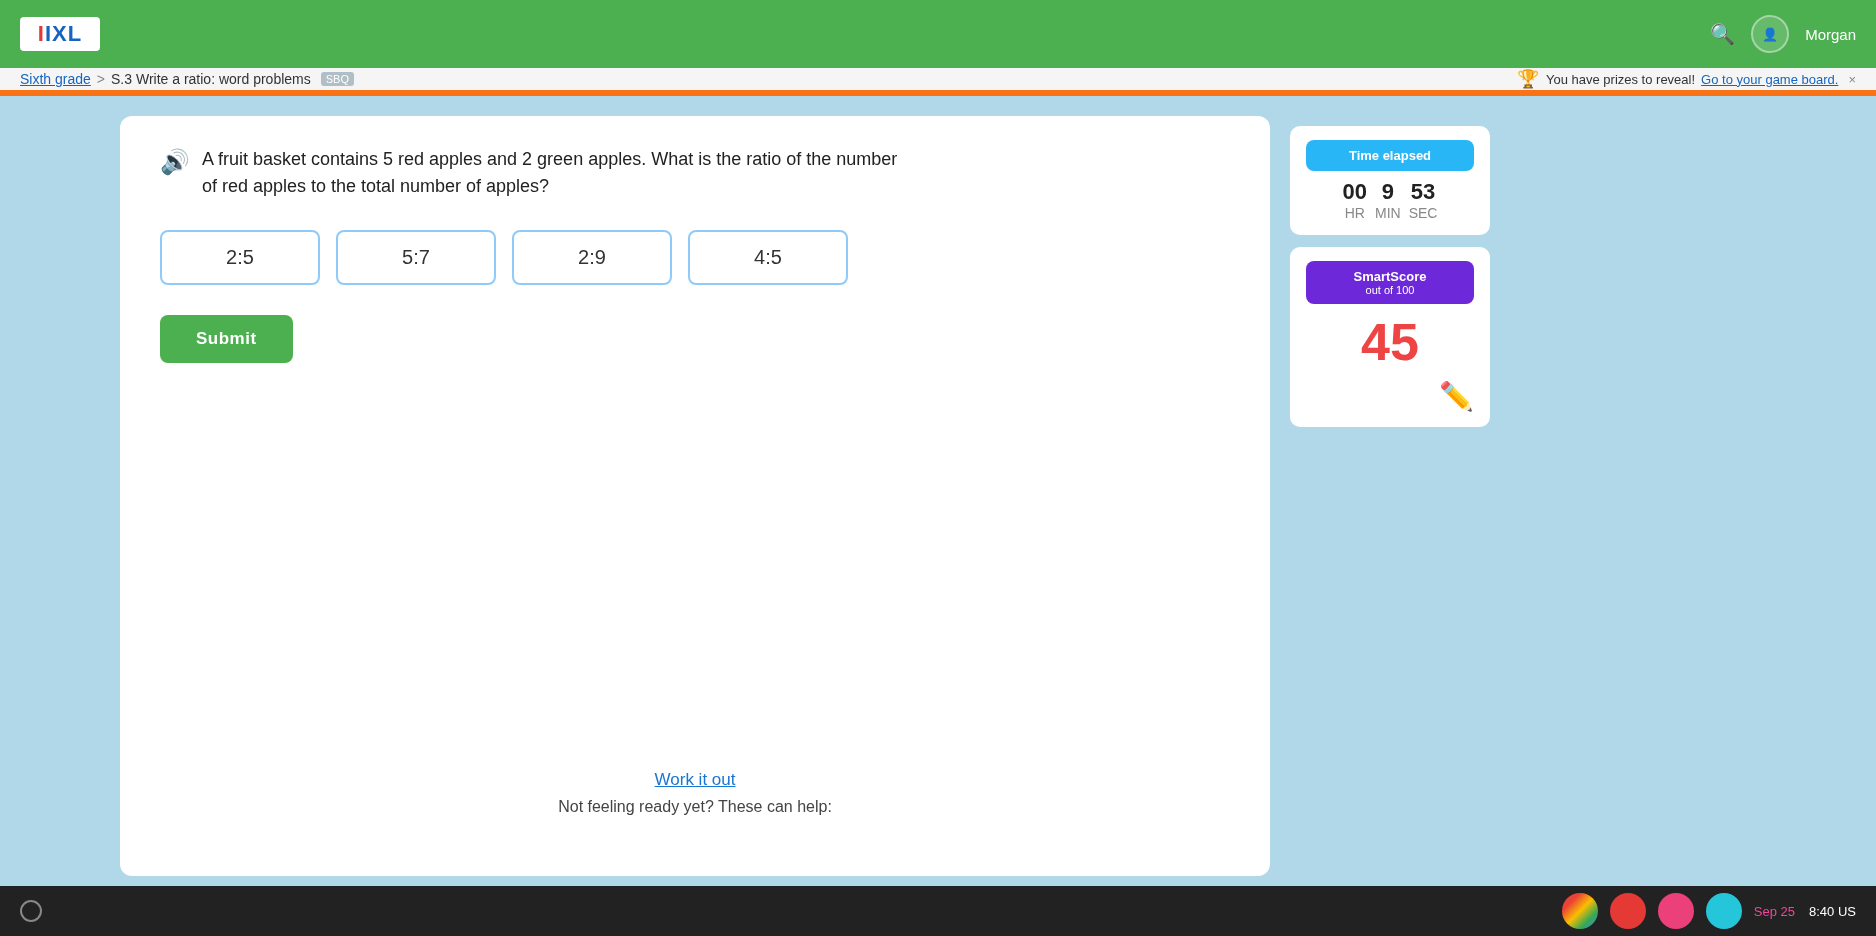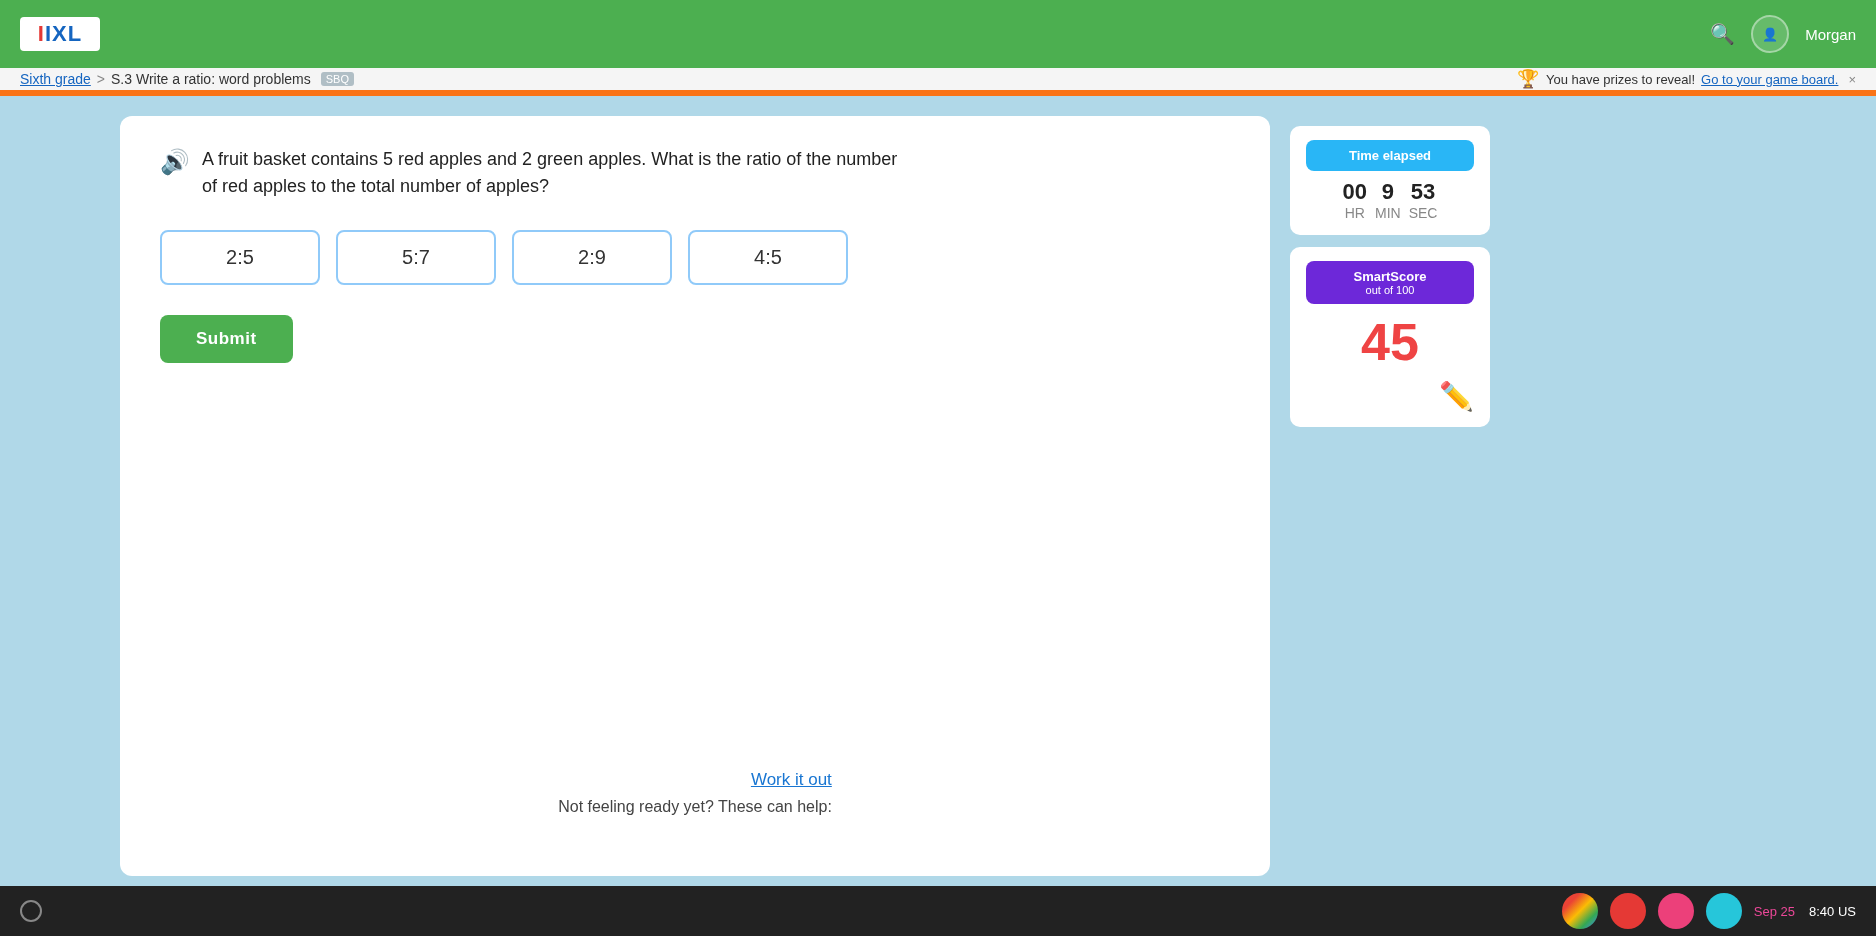--- a/index.html
+++ b/index.html
@@ -174,21 +174,21 @@
       cursor: pointer;
       letter-spacing: 0.5px;
     }
 
     
     .work-it-out-section {
       position: absolute;
       bottom: 60px;
       left: 50%;
       transform: translateX(-50%);
-      text-align: right;
+      text-align: center;
     }
     .work-it-out-link {
       color: #1976d2;
       font-size: 17px;
       text-decoration: underline;
       cursor: pointer;
       display: block;
       margin-bottom: 8px;
     }
     .not-ready-text {

